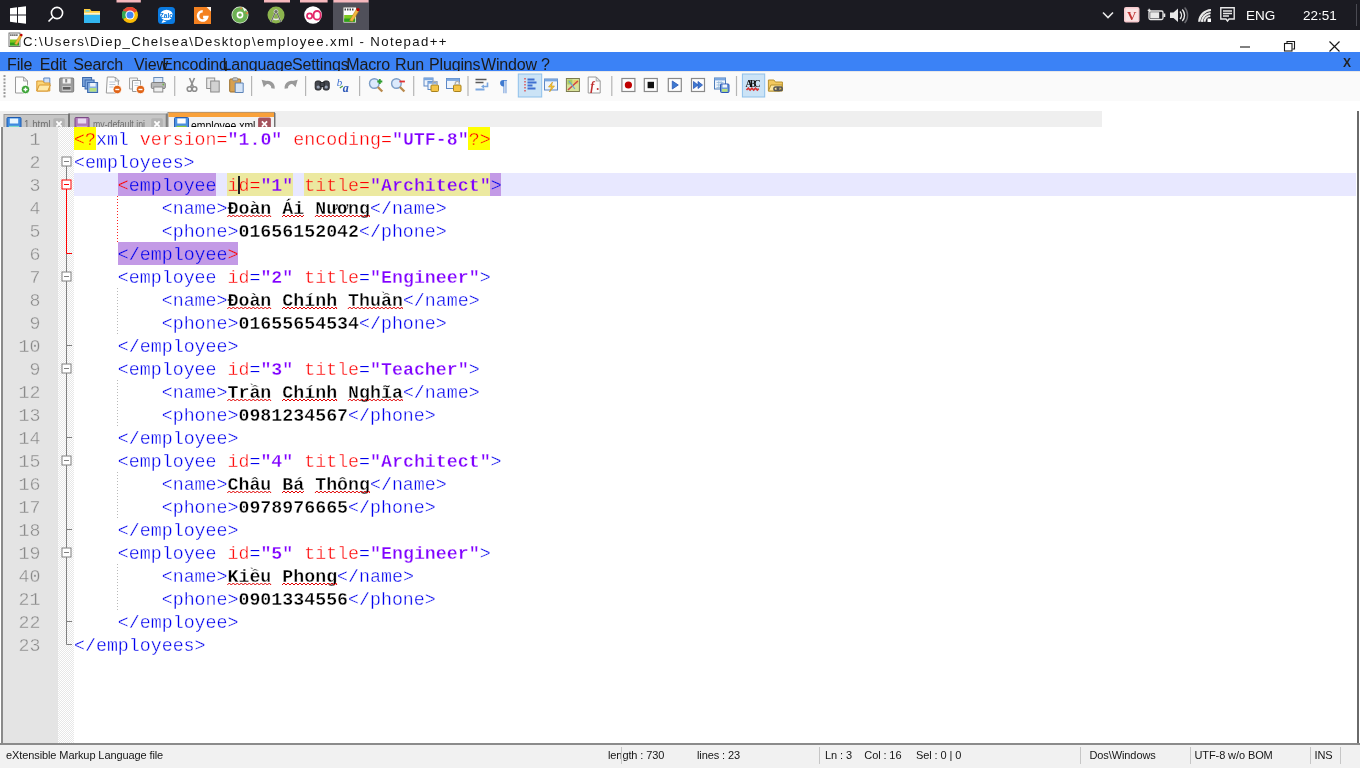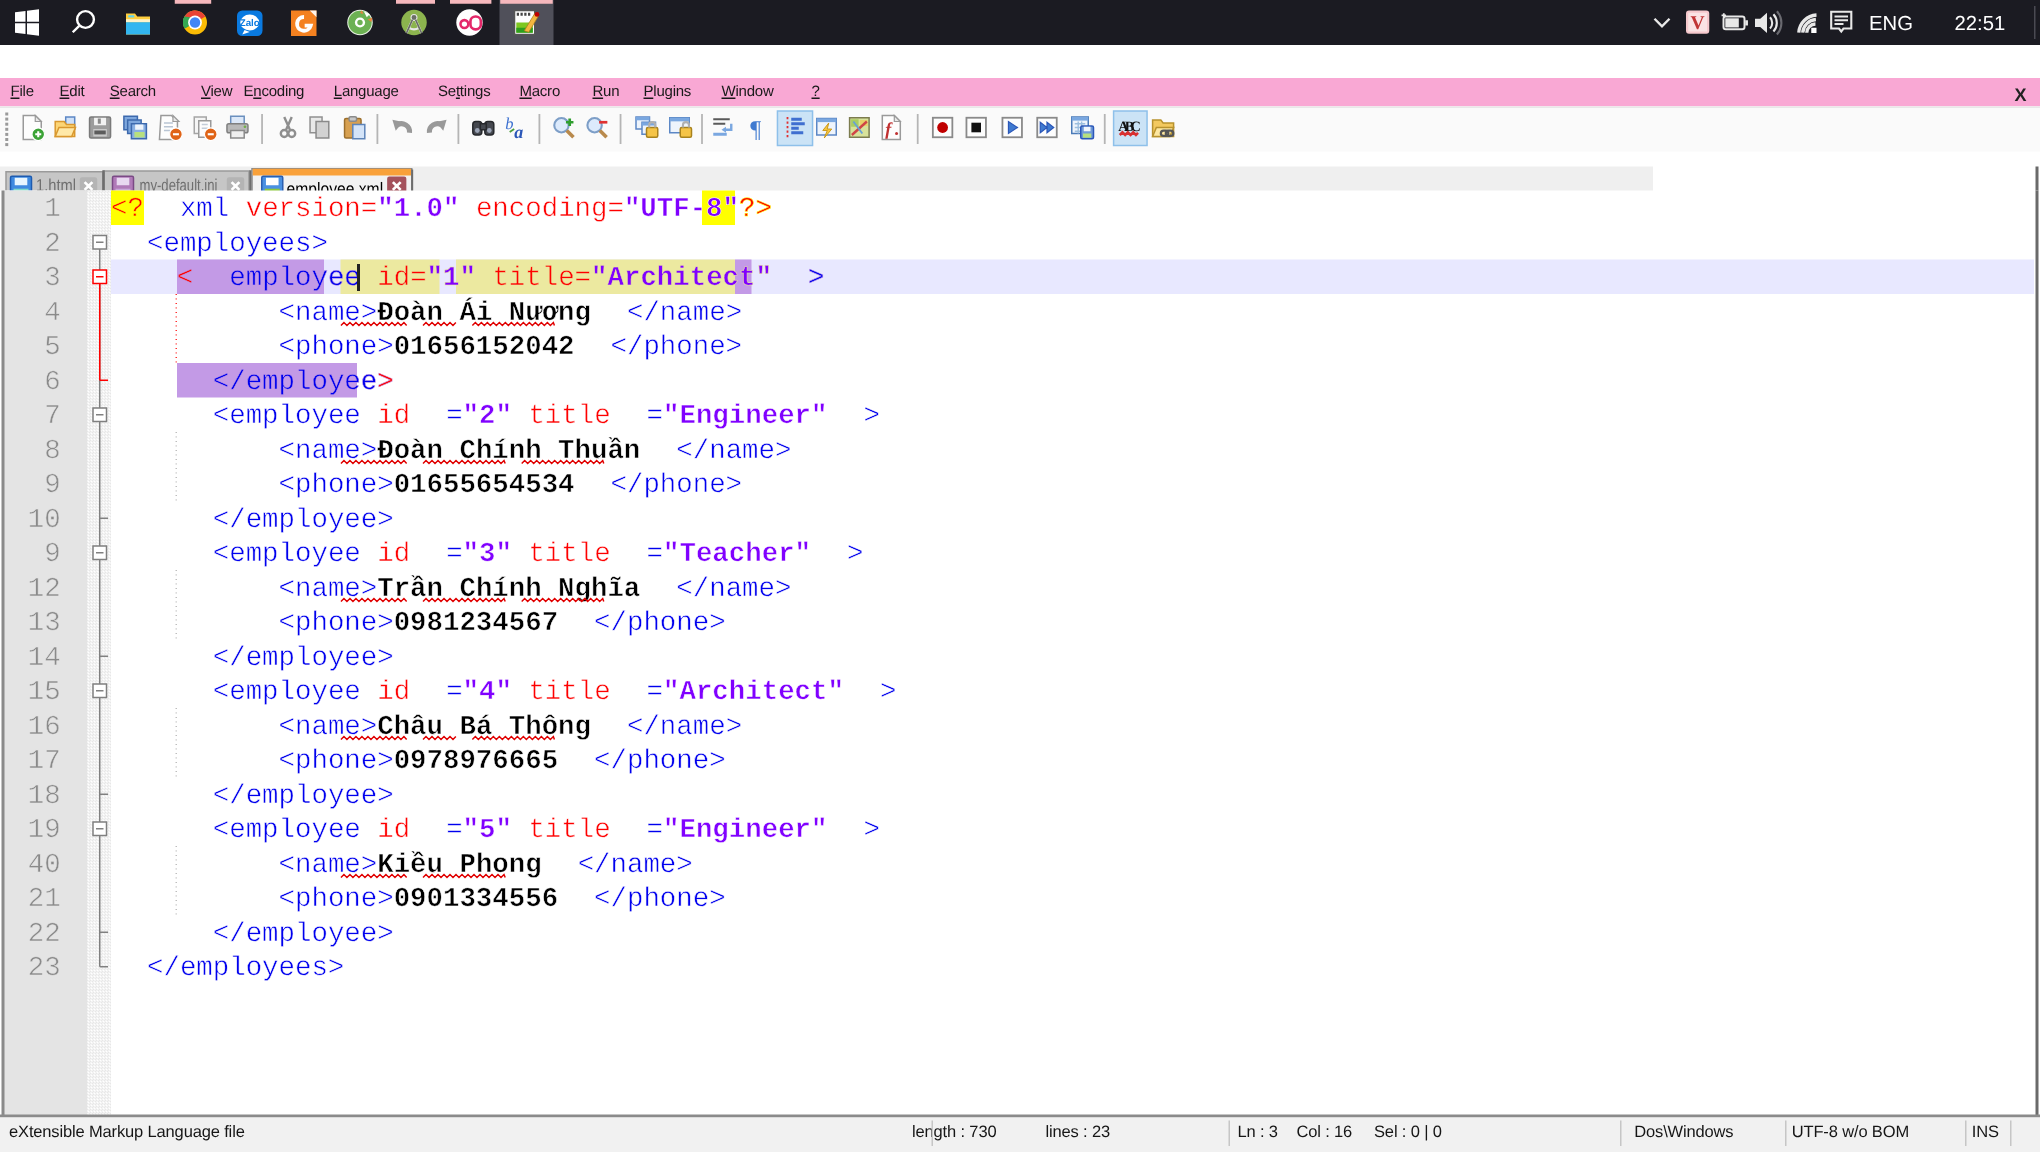--- a/index.html
+++ b/index.html
@@ -5,42 +5,42 @@
 html,body { width:1360px; height:768px; overflow:hidden; background:#fff;
   font-family:"Liberation Sans",sans-serif; }
 #root { position:absolute; left:0; top:0; width:1360px; height:768px; }
 .abs { position:absolute; }
 
 #task { left:0; top:0; width:1360px; height:30px; background:#1b1b22; }
 
 #title { left:0; top:30px; width:1360px; height:22px; background:#fff; }
 #title .t { position:absolute; left:23px; top:4px; font-size:13.2px; color:#121212; letter-spacing:1.35px; }
 
-#menu { left:0; top:52px; width:1360px; height:19px; background:#f9a8d4; font-size:10px; color:#1a1a1a; }
+#menu { left:0; top:52px; width:1360px; height:19px; background:#3b82f6; font-size:16px; color:#1a1a1a; }
 .mi { position:absolute; top:4px; letter-spacing:-0.15px; }
 #menux { position:absolute; left:1343px; top:56px; font-size:12px; font-weight:bold; color:#222; }
 
 #tool { left:0; top:71px; width:1360px; height:30px; background:#fafafa; border-top:1px solid #e8e8e8; }
 
 #tabbar { left:0; top:111px; width:1102px; height:26px; background:#efefef; }
 #tabbar .dark { position:absolute; left:0; top:23.5px; width:1360px; height:2.5px; background:#5b5b5b; }
 .tabtxt { position:absolute; font-size:11.5px; transform-origin:left center; white-space:pre; }
 
 #ed { left:0; top:127px; width:1360px; height:617px; background:#fff; }
 #nummargin { position:absolute; left:2px; top:0; width:56px; height:617px; background:#e4e4e4; }
 #foldmargin { position:absolute; left:58px; top:0; width:16px; height:617px;
   background-image:conic-gradient(#ffffff 25%, #e7e7e7 0 50%, #ffffff 0 75%, #e7e7e7 0);
   background-size:2px 2px; }
 #caretline { position:absolute; left:74px; top:46px; width:1281.5px; height:23px; background:#e8e8ff; }
 #nums { position:absolute; left:0px; top:1.5px; width:40.5px; text-align:right; color:#8a8a8a; -webkit-text-stroke:0.35px #e4e4e4;
   font-family:"Liberation Mono",monospace; font-size:18.27px; line-height:23px; }
 #code { position:absolute; left:74px; top:1.5px; -webkit-text-stroke:0.35px #ffffff; font-family:"Liberation Mono",monospace;
   font-size:18.27px; line-height:23px; color:#000; white-space:pre; letter-spacing:0px; }
 .cl { height:23px; }
-.b { color:#0000ee;margin-left:24px; }
+.b { color:#0000ee; }
 .r { color:#fe0000; }
 .v { color:#8000ff; font-weight:bold; }
 .k { color:#000; font-weight:bold; }
 .y { color:#fe0000; -webkit-text-stroke:0.35px #ffff00; }
 .sv { -webkit-text-stroke:0.35px #c39ae6; }
 .sy { -webkit-text-stroke:0.35px #ece9a0; }
 .ig { position:absolute; width:1px; background-image:linear-gradient(#b9b9b9 30%, rgba(255,255,255,0) 0%);
   background-size:1px 3px; }
 .igr { background-image:linear-gradient(#ff2020 30%, rgba(255,255,255,0) 0%); }
 #caret { position:absolute; left:238.2px; top:48.5px; width:1.6px; height:18px; background:#222; }
@@ -150,20 +150,37 @@
           <rect x="9.5" y="10.5" width="3.5" height="3.5" fill="#fff"></rect>
         </g>
 <g transform="translate(1220,7)">
           <path d="M0.8 0.8 H14.2 V12 H9 L7.5 14 6 12 H0.8 Z" fill="none" stroke="#e8e8e8" stroke-width="1.4"></path>
           <path d="M3 4 h9 M3 6.5 h9 M3 9 h6" stroke="#e8e8e8" stroke-width="1.3"></path>
         </g>
 <text x="1246" y="20" font-family="Liberation Sans" font-size="13.5" fill="#fff">ENG</text>
 <text x="1303" y="20" font-family="Liberation Sans" font-size="13.5" fill="#fff">22:51</text>
 <line x1="1356.5" y1="4" x2="1356.5" y2="26" stroke="#4a4a52" stroke-width="1"></line>
       </svg>
+  </div>
+  <div class="abs" id="title">
+    <svg class="abs" style="left:0;top:0" width="1360" height="22" viewBox="0 30 1360 22">
+        <g transform="translate(9,33)">
+          <rect x="0" y="0" width="11" height="13.5" fill="#fdfdfd" stroke="#666" stroke-width=".9"></rect>
+          <path d="M1.3 1.3 h1.2 v1.6 h-1.2 z M3.3 1.3 h1.2 v1.6 h-1.2 z M5.3 1.3 h1.2 v1.6 h-1.2 z M7.3 1.3 h1.2 v1.6 h-1.2 z" fill="#444"></path>
+          <rect x="1" y="6.5" width="9" height="6" fill="#7ec820"></rect>
+          <rect x="1" y="9.6" width="9" height="2.9" fill="#2e9e1e"></rect>
+          <path d="M11 1.5 L5.5 11 L8 11.8 L13 3 Z" fill="#f4b73f" stroke="#a97b1c" stroke-width=".4"></path>
+          <circle cx="12.3" cy="2" r="1.3" fill="#c00000"></circle>
+        </g>
+        <path d="M1240 47 h10" stroke="#1a1a1a" stroke-width="1.1"></path>
+        <rect x="1284.5" y="43.5" width="7.5" height="7.5" fill="none" stroke="#1a1a1a" stroke-width="1.1"></rect>
+        <path d="M1287 43.5 v-2 h7.5 v7.5 h-2" fill="none" stroke="#1a1a1a" stroke-width="1.1"></path>
+        <path d="M1329.5 41.5 L1339.5 51.5 M1339.5 41.5 L1329.5 51.5" stroke="#1a1a1a" stroke-width="1.2"></path>
+      </svg>
+    <div class="t">C:\Users\Diep_Chelsea\Desktop\employee.xml - Notepad++</div>
   </div>
   <div class="abs" id="menu">
       <span class="mi" style="left:7px"><u>F</u>ile</span>
       <span class="mi" style="left:39.7px"><u>E</u>dit</span>
       <span class="mi" style="left:73.2px"><u>S</u>earch</span>
       <span class="mi" style="left:134px"><u>V</u>iew</span>
       <span class="mi" style="left:162.3px">E<u>n</u>coding</span>
       <span class="mi" style="left:222.5px"><u>L</u>anguage</span>
       <span class="mi" style="left:292px">Se<u>t</u>tings</span>
       <span class="mi" style="left:346.3px"><u>M</u>acro</span>

